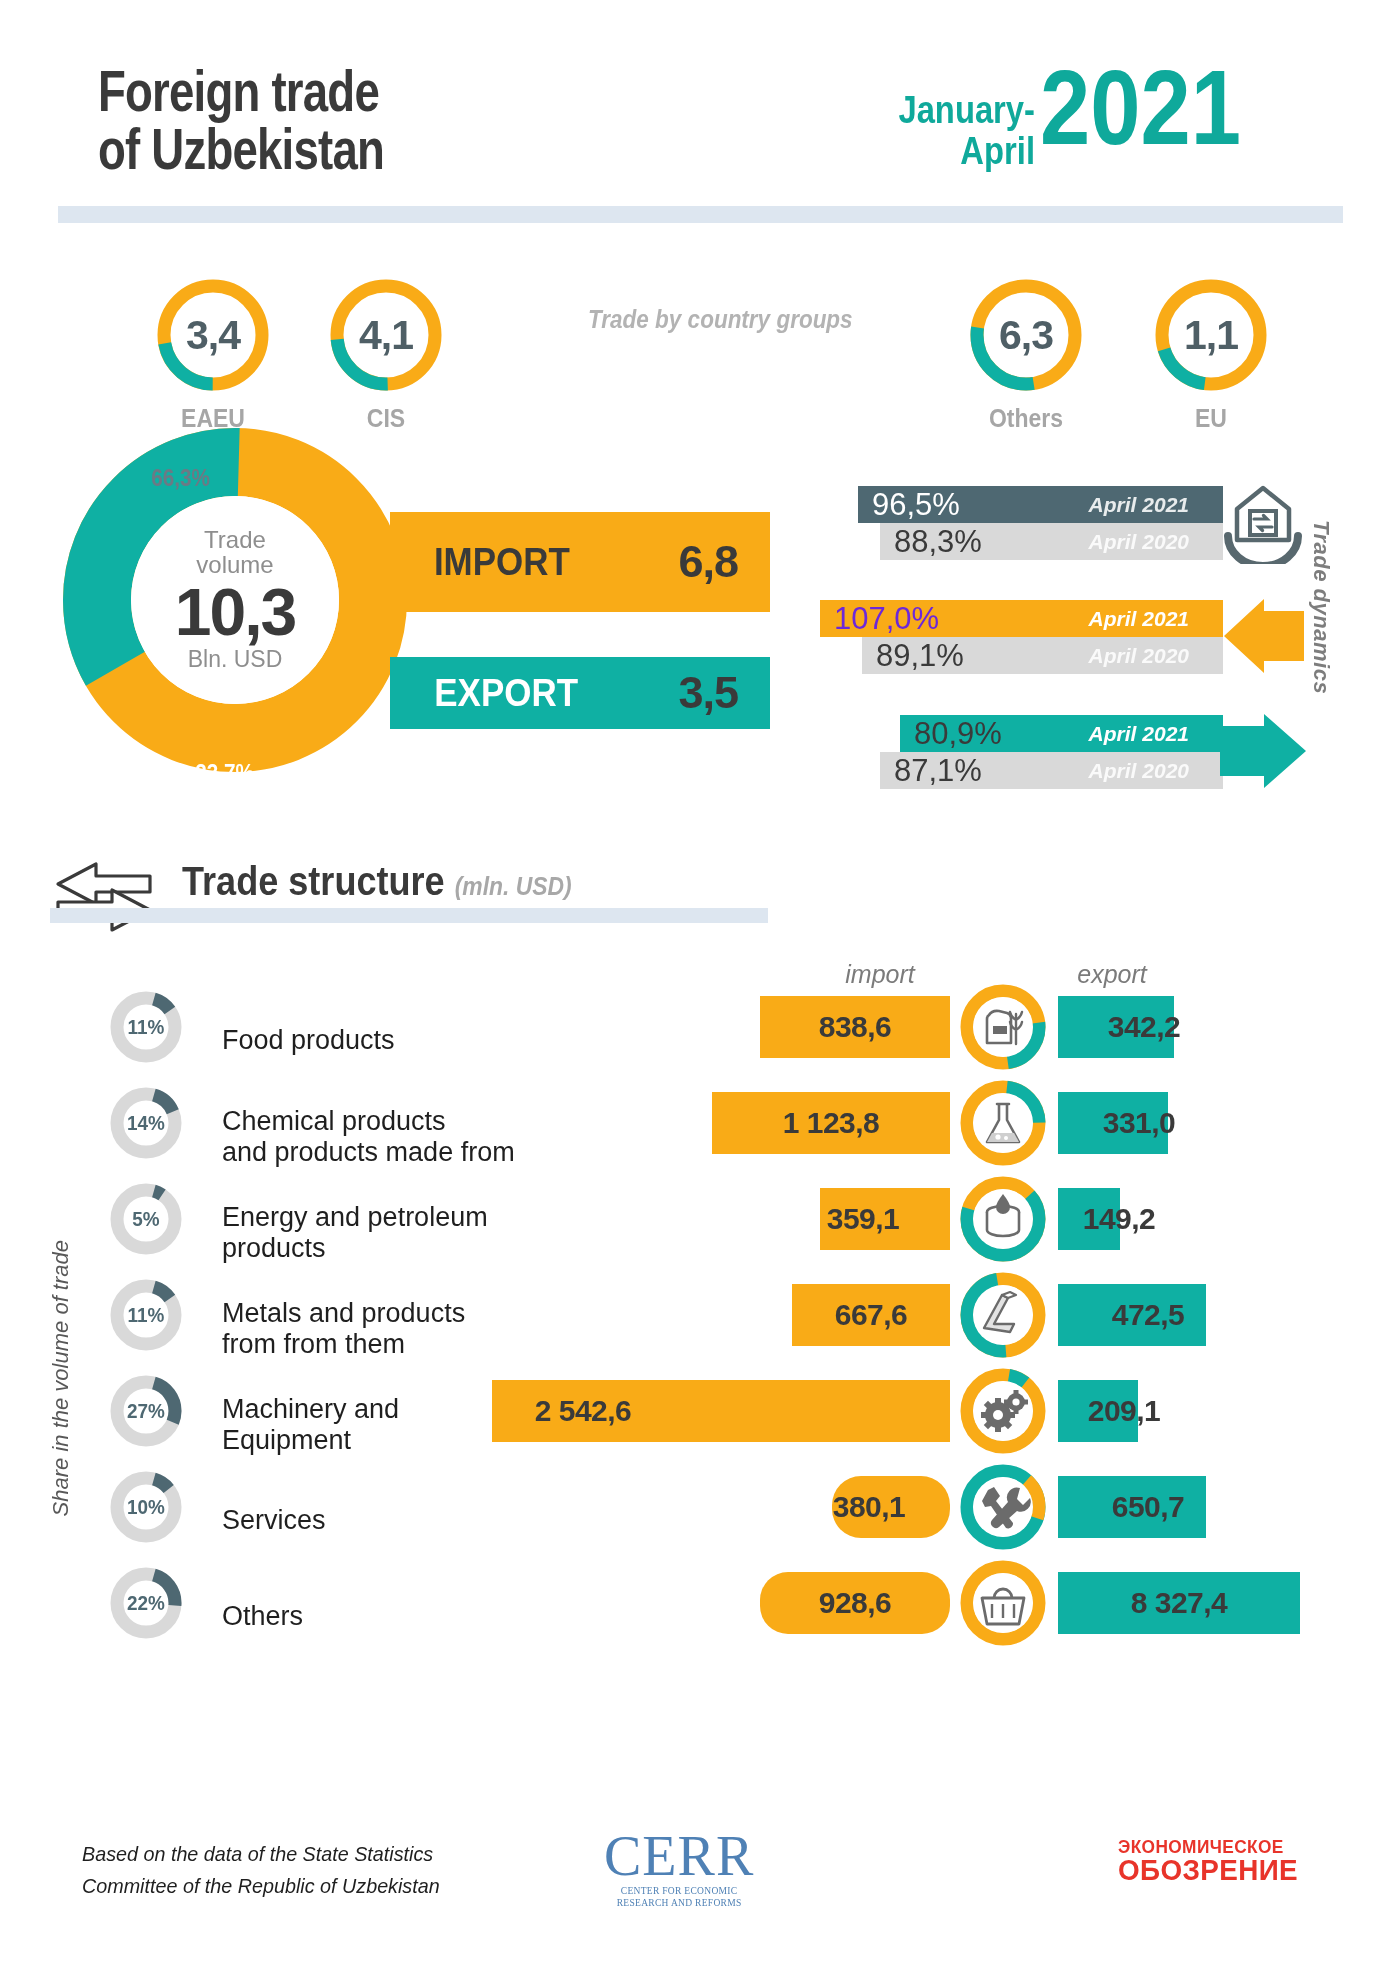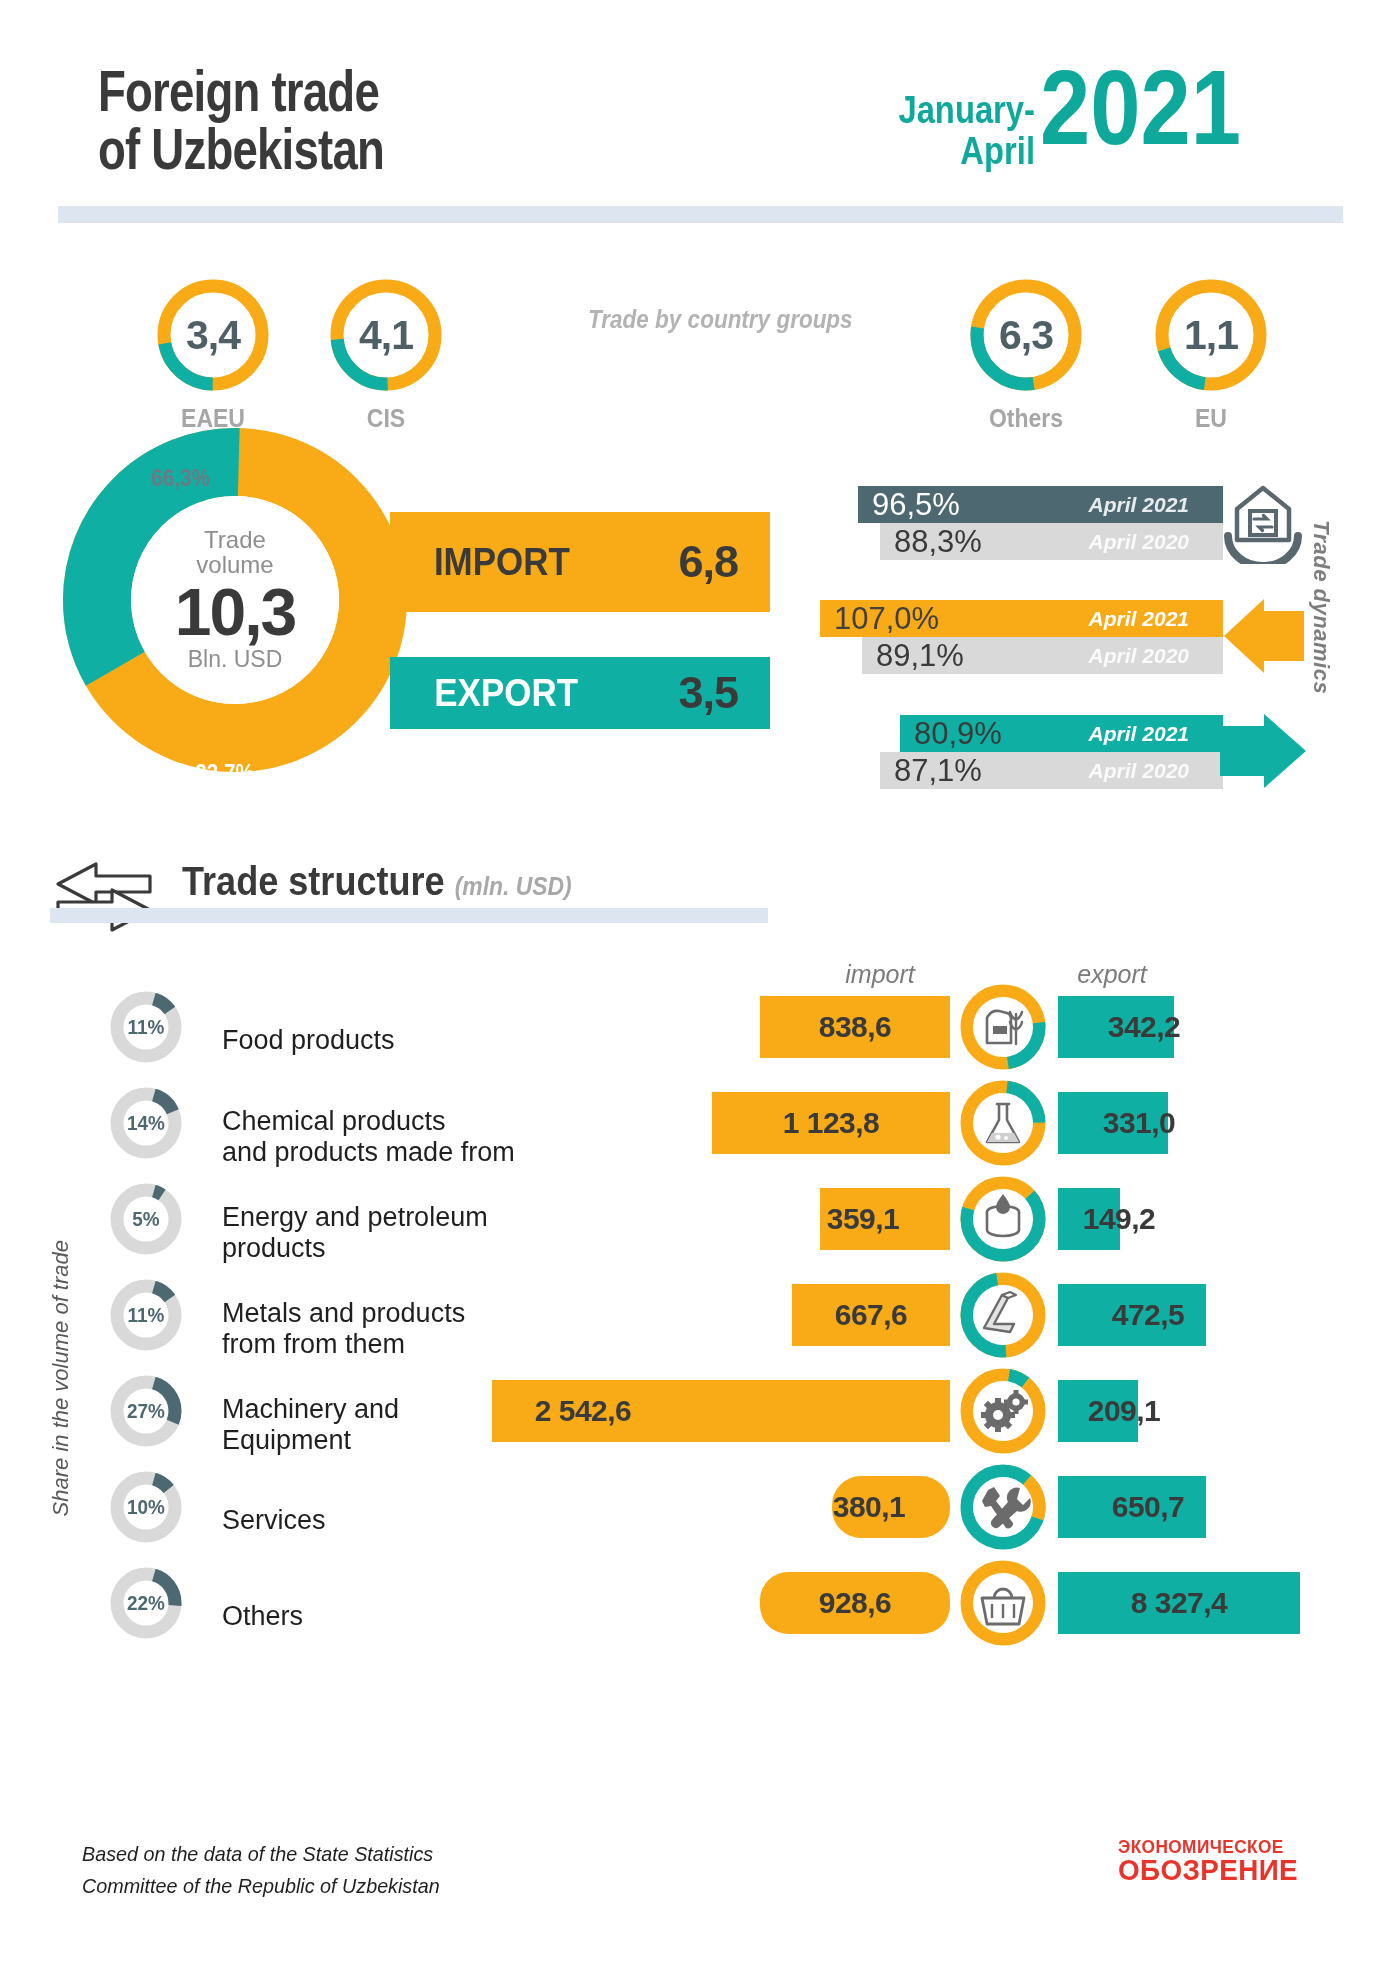--- a/index.html
+++ b/index.html
@@ -106,21 +106,21 @@
   .dynrow { position: absolute; height: 37px; display: flex; align-items: center; }
   .dynrow .p { font-weight: normal; font-size: 31px; padding-left: 14px; }
   .dynrow .d { margin-left: auto; padding-right: 34px; font-style: italic; font-weight: bold; font-size: 21px; }
   .d-cur { background: #4e6872; color: #fff; }
   .d-cur .p { color: #fff; }
   .d-cur .d { color: #e8eced; }
   .d-prev { background: #d9d9d9; }
   .d-prev .p { color: #3a3a3a; }
   .d-prev .d { color: #fafafa; }
   .d-yell { background: #f9ab17; }
-  .d-yell .p { color: #404040; }
+  .d-yell .p { color: #6d28d9; }
   .d-yell .d { color: #ffffff; }
   .d-teal { background: #0fb0a3; }
   .d-teal .p { color: #3a3a3a; }
   .d-teal .d { color: #ffffff; }
   .dyn-icon { position: absolute; }
   .arrow-tip { position: absolute; }
 
   
   .ts-head {
     position: absolute; left: 182px; top: 858px;
@@ -541,19 +541,24 @@
       </svg>
     </div>
     <div class="exp-bar" style="left:1058px; width:242px;">
       <span class="bv">8 327,4</span>
     </div>
   </div>
 
   <div class="fnote">Based on the data of the State Statistics
 Committee of the Republic of Uzbekistan</div>
 
+  <div class="cerr">
+    <div class="big">CERR</div>
+    <div class="sml">CENTER FOR ECONOMIC
+RESEARCH AND REFORMS</div>
+  </div>
 
   <div class="eo">
     <span class="l1">ЭКОНОМИЧЕСКОЕ</span>
     <span class="l2">ОБОЗРЕНИЕ</span>
   </div>
 
 </div>
 
 </body></html>

